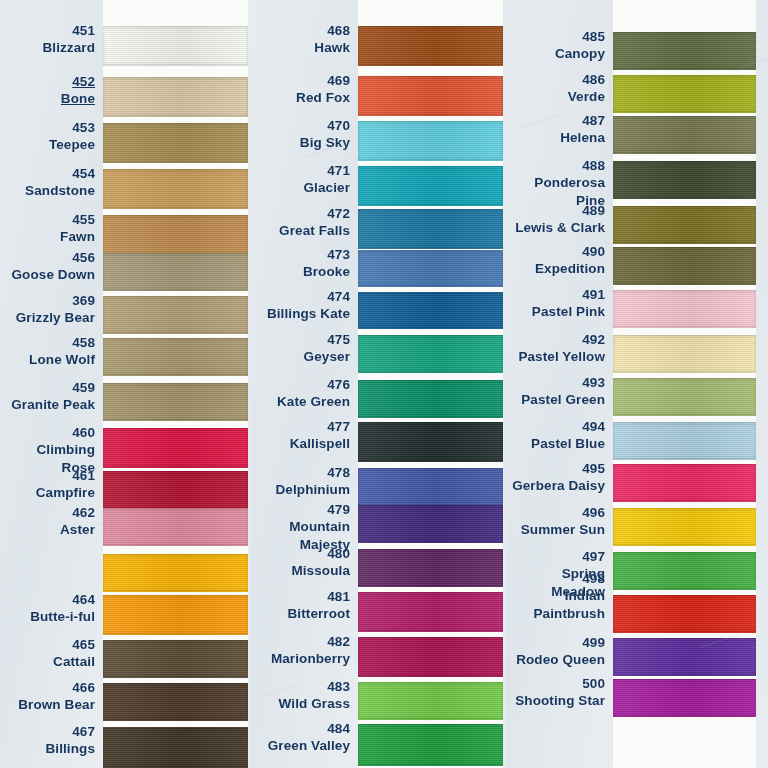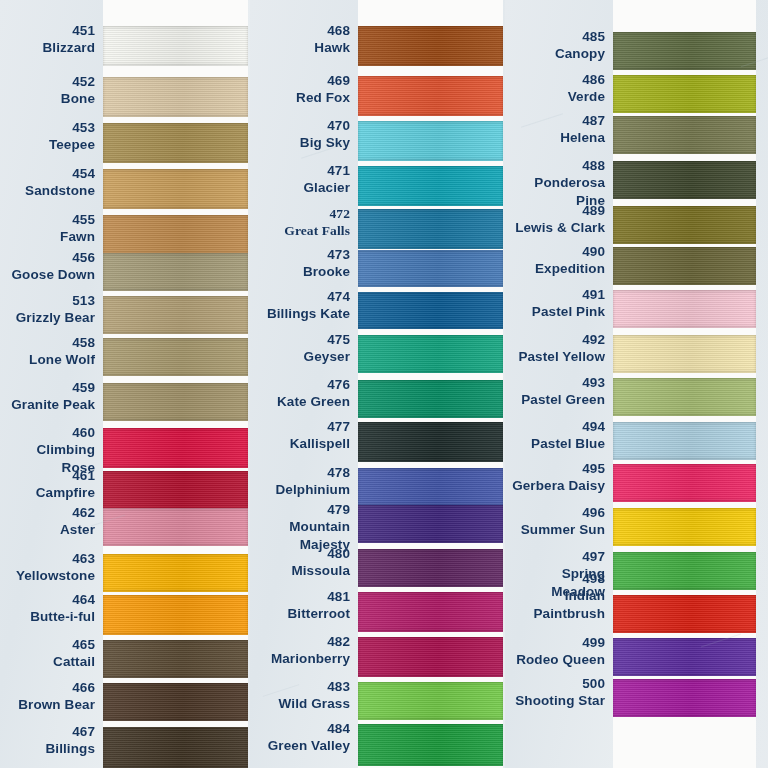--- a/index.html
+++ b/index.html
@@ -86,42 +86,42 @@
 <body>
 
 <div id="sheet">
   <div class="paperwash"></div>
 <div class="col">
       <div class="labelpane" style="left: 0px; width: 103px;">
         <div class="lbl" style="top: 22px;">
           <span class="num">451</span>
           <span class="nm">Blizzard</span>
         </div>
-        <div class="lbl" style="top: 73px;">
+        <div class="lbl" style="top: 73px; text-decoration: underline;">
           <span class="num">452</span>
           <span class="nm">Bone</span>
         </div>
         <div class="lbl" style="top: 119px;">
           <span class="num">453</span>
           <span class="nm">Teepee</span>
         </div>
         <div class="lbl" style="top: 165px;">
           <span class="num">454</span>
           <span class="nm">Sandstone</span>
         </div>
         <div class="lbl" style="top: 211px;">
           <span class="num">455</span>
           <span class="nm">Fawn</span>
         </div>
         <div class="lbl" style="top: 249px;">
           <span class="num">456</span>
           <span class="nm">Goose Down</span>
         </div>
         <div class="lbl" style="top: 292px;">
-          <span class="num">513</span>
+          <span class="num">369</span>
           <span class="nm">Grizzly Bear</span>
         </div>
         <div class="lbl" style="top: 334px;">
           <span class="num">458</span>
           <span class="nm">Lone Wolf</span>
         </div>
         <div class="lbl" style="top: 379px;">
           <span class="num">459</span>
           <span class="nm">Granite Peak</span>
         </div>
@@ -129,24 +129,20 @@
           <span class="num">460</span>
           <span class="nm">Climbing Rose</span>
         </div>
         <div class="lbl" style="top: 467px;">
           <span class="num">461</span>
           <span class="nm">Campfire</span>
         </div>
         <div class="lbl" style="top: 504px;">
           <span class="num">462</span>
           <span class="nm">Aster</span>
-        </div>
-        <div class="lbl" style="top: 550px;">
-          <span class="num">463</span>
-          <span class="nm">Yellowstone</span>
         </div>
         <div class="lbl" style="top: 591px;">
           <span class="num">464</span>
           <span class="nm">Butte-i-ful</span>
         </div>
         <div class="lbl" style="top: 636px;">
           <span class="num">465</span>
           <span class="nm">Cattail</span>
         </div>
         <div class="lbl" style="top: 679px;">
@@ -189,21 +185,21 @@
           <span class="nm">Red Fox</span>
         </div>
         <div class="lbl" style="top: 117px;">
           <span class="num">470</span>
           <span class="nm">Big Sky</span>
         </div>
         <div class="lbl" style="top: 162px;">
           <span class="num">471</span>
           <span class="nm">Glacier</span>
         </div>
-        <div class="lbl" style="top: 205px; font-family: Liberation Serif, serif;">
+        <div class="lbl" style="top: 205px;">
           <span class="num">472</span>
           <span class="nm">Great Falls</span>
         </div>
         <div class="lbl" style="top: 246px;">
           <span class="num">473</span>
           <span class="nm">Brooke</span>
         </div>
         <div class="lbl" style="top: 288px;">
           <span class="num">474</span>
           <span class="nm">Billings Kate</span>

